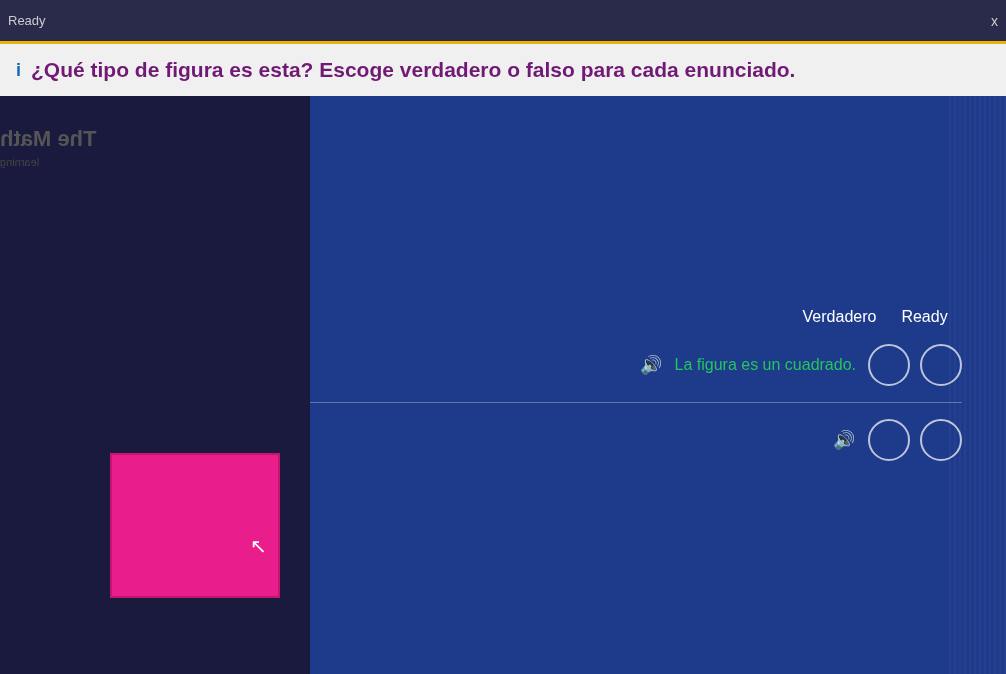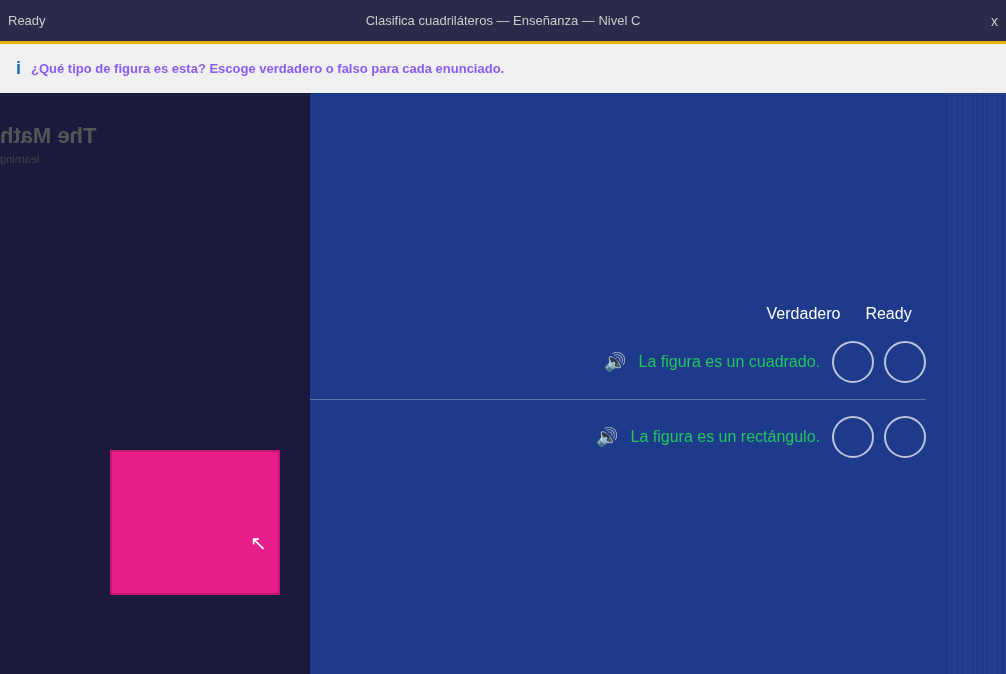--- a/index.html
+++ b/index.html
@@ -56,23 +56,23 @@
       gap: 10px;
     }
 
     .question-icon {
       color: #1a6bb5;
       font-size: 18px;
       font-weight: bold;
     }
 
     .question-text {
-      font-size: 13px;
+      font-size: 21px;
       font-weight: 600;
-      color: #8b5cf6;
+      color: #701a75;
     }
 
     
     .main-area {
       background: #1e3a8a;
       width: 100%;
       height: calc(674px - 32px - 50px);
       position: relative;
       display: flex;
       align-items: center;
@@ -127,21 +127,21 @@
       color: white;
       font-size: 20px;
     }
 
     
     .right-content {
       flex: 1;
       display: flex;
       flex-direction: column;
       align-items: flex-end;
-      padding-right: 80px;
+      padding-right: 44px;
       gap: 0;
     }
 
     
     .column-headers {
       display: flex;
       gap: 10px;
       margin-bottom: 18px;
       align-items: center;
       align-self: flex-end;
@@ -226,21 +226,20 @@
         rgba(255,255,255,0.03) 5px
       );
       pointer-events: none;
     }
   </style>
 </head>
 <body>
 
 <div class="title-bar">
   <span class="title-bar-ready">Ready</span>
-  <div class="title-bar-center">Clasifica cuadriláteros — Enseñanza — Nivel C</div>
   <span class="title-bar-close">x</span>
 </div>
 
 <div class="question-header">
   <span class="question-icon">i</span>
   <span class="question-text">¿Qué tipo de figura es esta? Escoge verdadero o falso para cada enunciado.</span>
 </div>
 
 <div class="main-area">
 
@@ -266,21 +265,20 @@
       <div class="radio-group">
         <div class="radio-btn"></div>
         <div class="radio-btn"></div>
       </div>
     </div>
 
     <div class="statement-row-separator"></div>
 
     <div class="statement-row">
       <span class="sound-icon">🔊</span>
-      <span class="statement-label">La figura es un rectángulo.</span>
       <div class="radio-group">
         <div class="radio-btn"></div>
         <div class="radio-btn"></div>
       </div>
     </div>
 
   </div>
 
   <div class="right-artifacts"></div>
 

